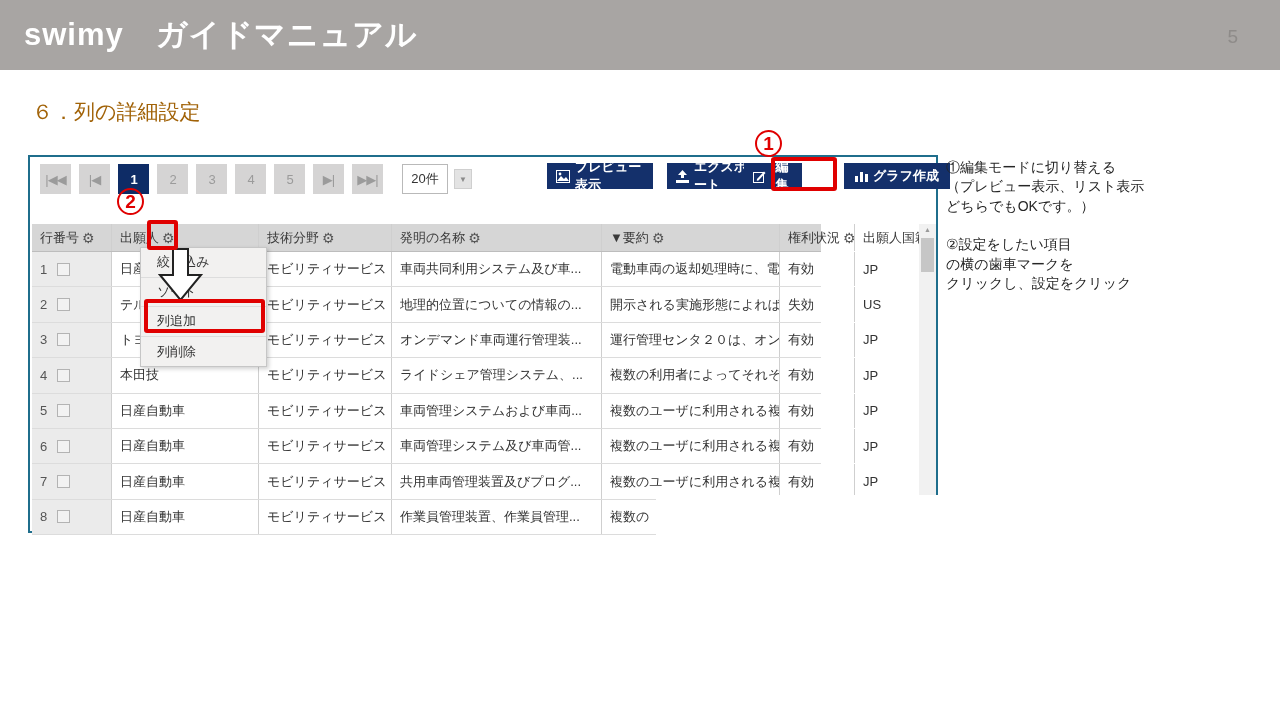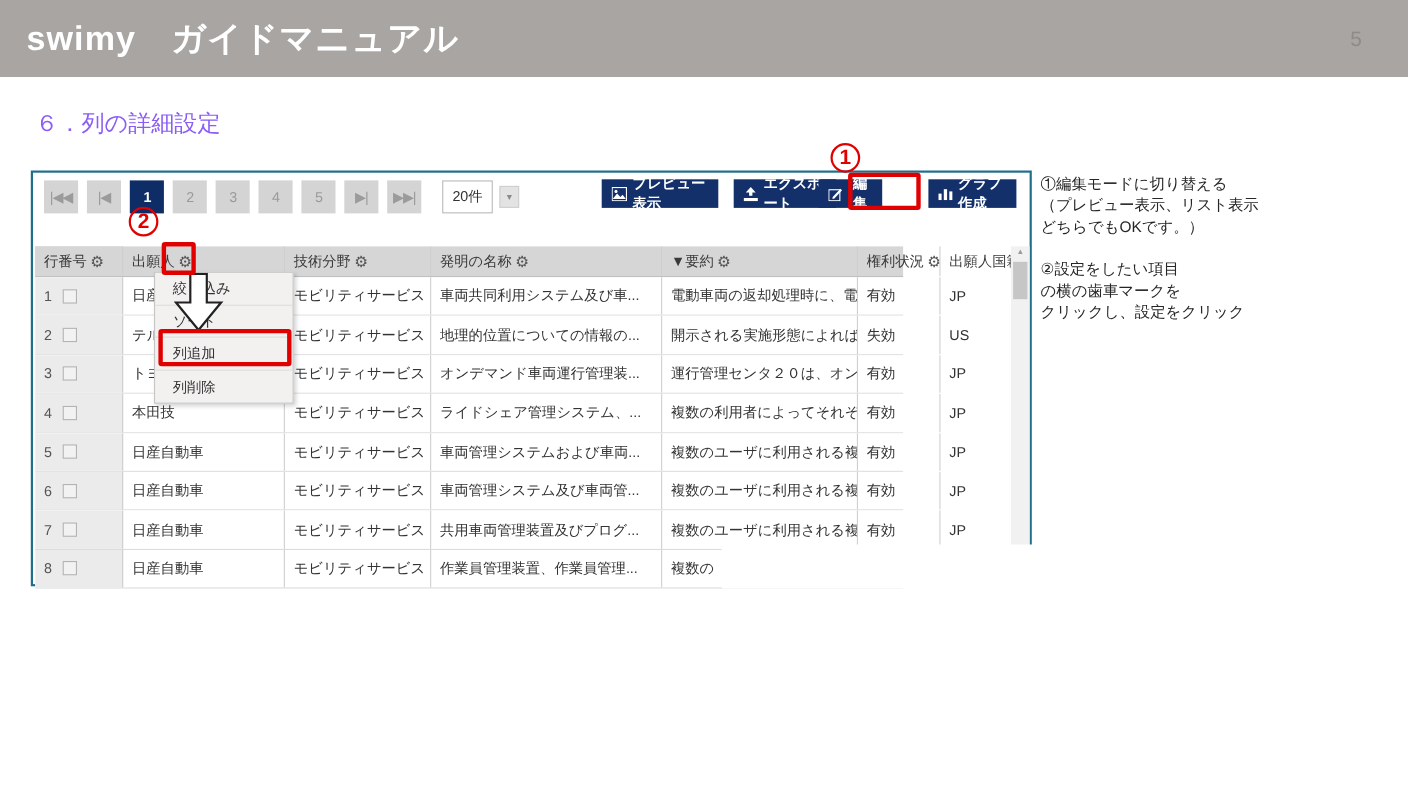--- a/index.html
+++ b/index.html
@@ -9,21 +9,21 @@
     background:#ffffff; position:relative; overflow:hidden;
   }
   
   .titlebar {
     position:absolute; left:0; top:0; width:1280px; height:70px;
     background:#a8a5a3; color:#ffffff;
     display:flex; align-items:center;padding-left:12px;
   }
   .titlebar .title { font-size:31px; font-weight:bold; padding-left:12px; letter-spacing:1px; }
   .pagenum { position:absolute; right:42px; top:26px; font-size:19px; color:#8e8b89; }
-  .section-heading { position:absolute; left:32px; top:98px; font-size:21px; color:#8b5cf6; }
+  .section-heading { position:absolute; left:32px; top:98px; font-size:21px; color:#a16207; }
 
   
   .shot {
     position:absolute; left:28px; top:155px; width:910px; height:378px;
     border:2px solid #1f6e8c; background:#ffffff;
   }
   
   .pagination { position:absolute; left:10px; top:7px; display:flex; gap:8px; }
   .pgbtn {
     width:31px; height:30px; background:#d5d4d4; color:#9b9b9b;
@@ -154,21 +154,21 @@
       </div>
       <div class="tbtn" style="left: 714px; width: 58px; text-align: center;">
         <span>
           <svg width="13" height="13" viewBox="0 0 13 13">
             <rect x="0.5" y="2.5" width="10" height="10" fill="none" stroke="#fff"></rect>
             <path d="M4 9 L11 1.5 L12.5 3 L5.5 10.5 L3.8 10.8 Z" fill="#fff"></path>
           </svg>
         </span>
         <span>編集</span>
       </div>
-      <div class="tbtn" style="left: 814px; width: 80px;">
+      <div class="tbtn" style="left: 814px; width: 106px;">
         <span>
           <svg width="13" height="12" viewBox="0 0 13 12">
             <rect x="0" y="6" width="3" height="6" fill="#fff"></rect>
             <rect x="5" y="2" width="3" height="10" fill="#fff"></rect>
             <rect x="10" y="4" width="3" height="8" fill="#fff"></rect>
           </svg>
         </span>
         <span>グラフ作成</span>
       </div>
     </div>

